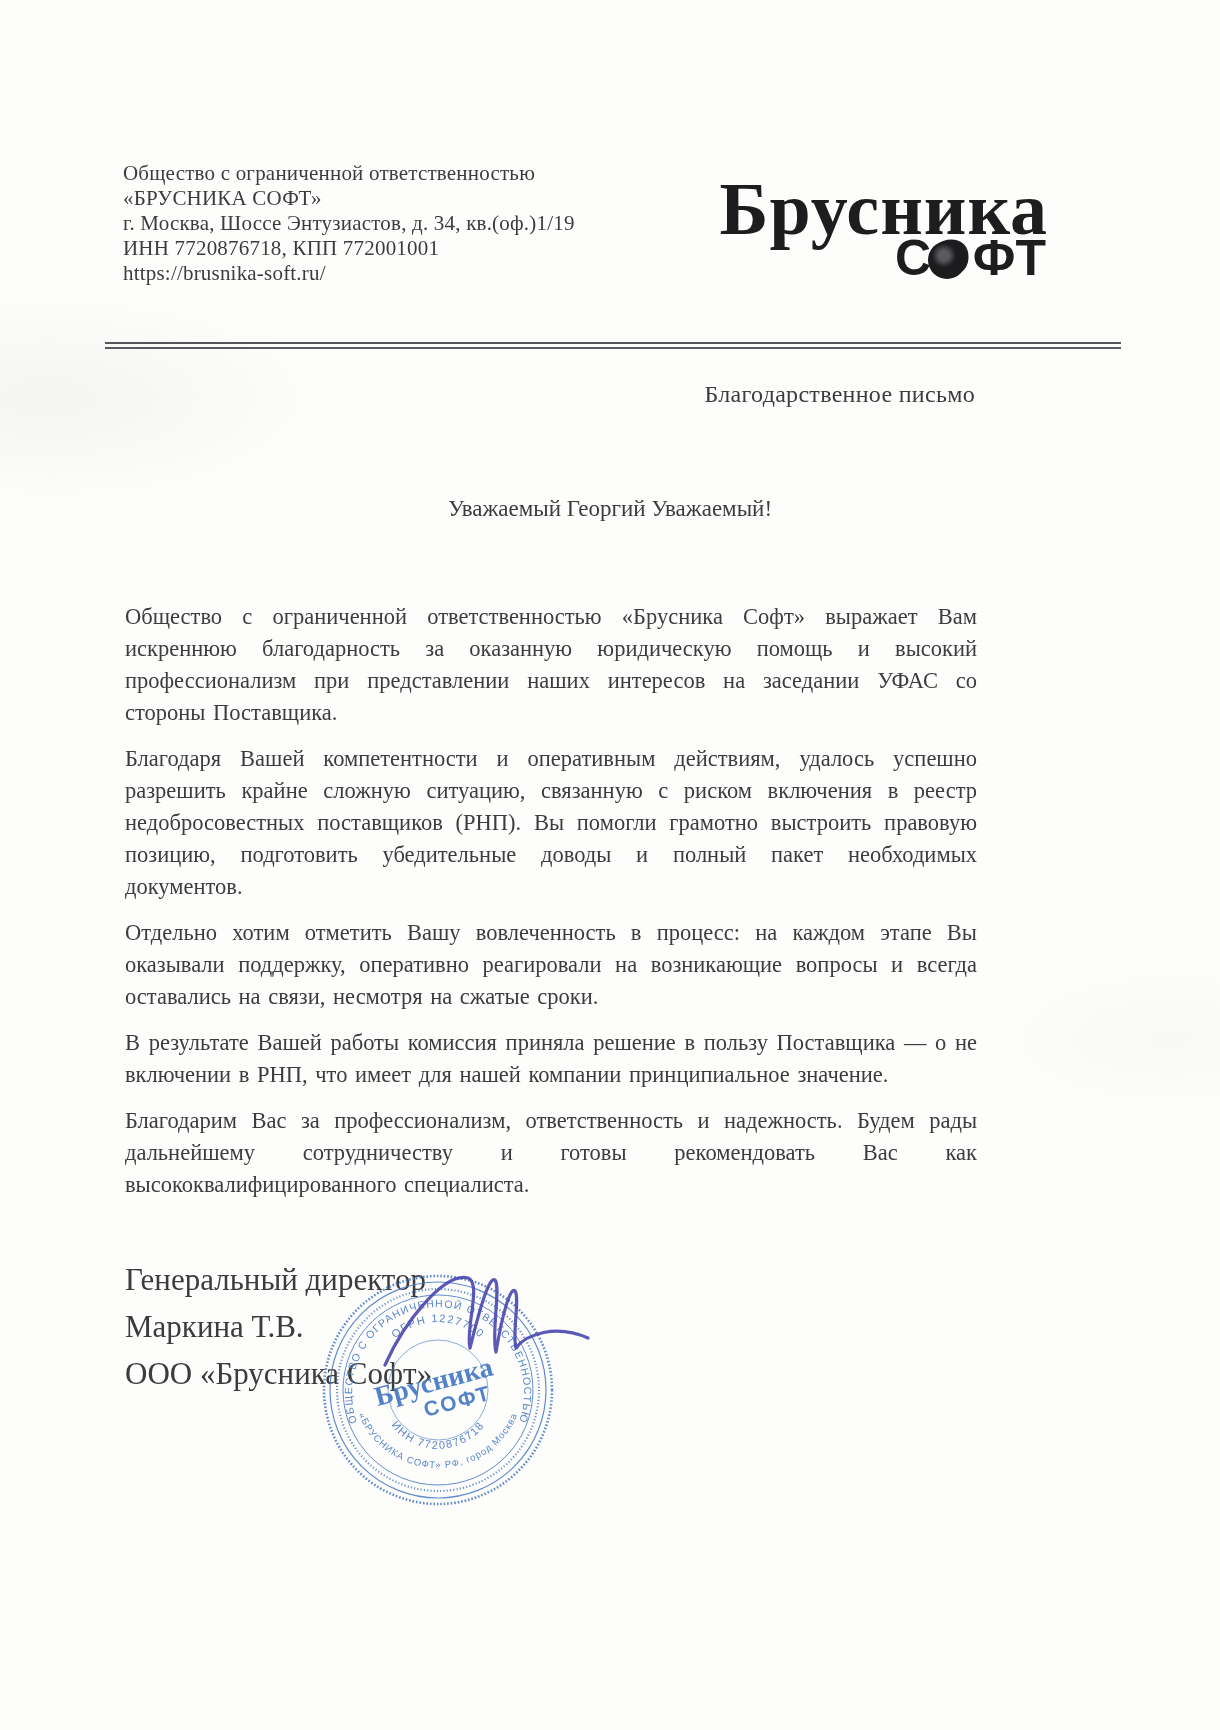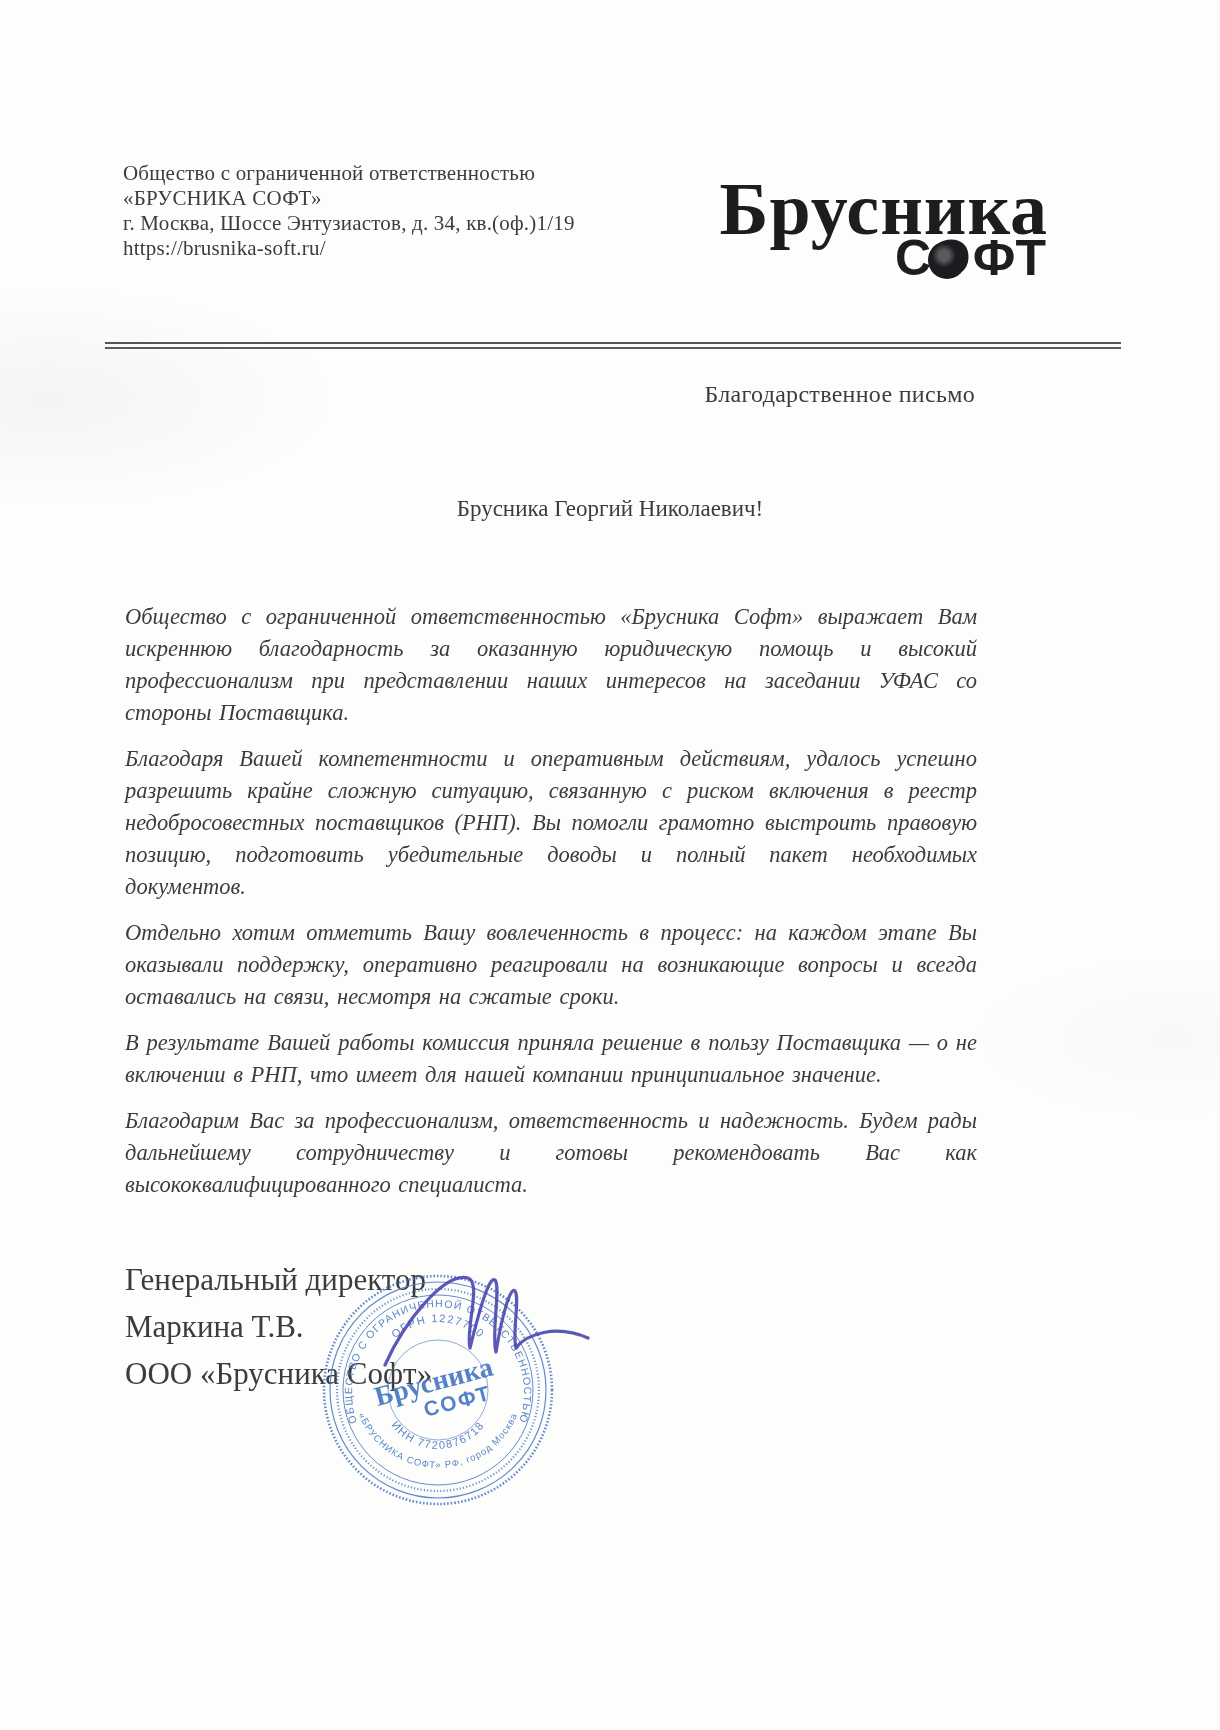--- a/index.html
+++ b/index.html
@@ -61,55 +61,56 @@
   }
   .salutation{
     position:absolute;left:125px;top:496px;width:970px;
     text-align:center;font-size:23px;
   }
 
   .body-text{
     position:absolute;left:125px;top:601px;width:852px;
     font-size:22.5px;line-height:32px;text-align:justify;
   }
-  .body-text p{margin:0 0 14px 0;word-spacing:2px;font-style:italic;}
+  .body-text p{margin:0 0 14px 0;word-spacing:2px;}
 
   .sig-block{
     position:absolute;left:125px;top:1256px;width:420px;
     font-size:31px;line-height:47px;
   }
 
   .stamp{position:absolute;left:318px;top:1270px;width:240px;height:240px;}
   .stamp svg{display:block;}
   .signature{position:absolute;left:330px;top:1250px;width:300px;height:180px;}
 </style>
 </head>
 <body>
 
 <div class="page">
 
   <div class="letterhead-left">
     <div class="line">Общество с ограниченной ответственностью</div>
     <div class="line">«БРУСНИКА СОФТ»</div>
     <div class="line">г. Москва, Шоссе Энтузиастов, д. 34, кв.(оф.)1/19</div>
+    <div class="line">ИНН 7720876718, КПП 772001001</div>
     <div class="line website">https://brusnika-soft.ru/</div>
   </div>
 
   <div class="logo">
     <div class="logo-word1">Брусника</div>
     <div class="logo-word2-wrap">
       <span class="logo-word2">СОФТ</span>
       <span class="berry-dot"></span>
     </div>
   </div>
 
   <div class="rule"></div>
 
   <div class="title">Благодарственное письмо</div>
-  <div class="salutation">Брусника Георгий Николаевич!</div>
+  <div class="salutation">Уважаемый Георгий Уважаемый!</div>
 
   <div class="body-text">
     <p>Общество с ограниченной ответственностью «Брусника Софт» выражает Вам искреннюю благодарность за оказанную юридическую помощь и высокий профессионализм при представлении наших интересов на заседании УФАС со стороны Поставщика.</p>
     <p>Благодаря Вашей компетентности и оперативным действиям, удалось успешно разрешить крайне сложную ситуацию, связанную с риском включения в реестр недобросовестных поставщиков (РНП). Вы помогли грамотно выстроить правовую позицию, подготовить убедительные доводы и полный пакет необходимых документов.</p>
     <p>Отдельно хотим отметить Вашу вовлеченность в процесс: на каждом этапе Вы оказывали поддержку, оперативно реагировали на возникающие вопросы и всегда оставались на связи, несмотря на сжатые сроки.</p>
     <p>В результате Вашей работы комиссия приняла решение в пользу Поставщика — о не включении в РНП, что имеет для нашей компании принципиальное значение.</p>
     <p>Благодарим Вас за профессионализм, ответственность и надежность. Будем рады дальнейшему сотрудничеству и готовы рекомендовать Вас как высококвалифицированного специалиста.</p>
   </div>
 
   <div class="sig-block">

